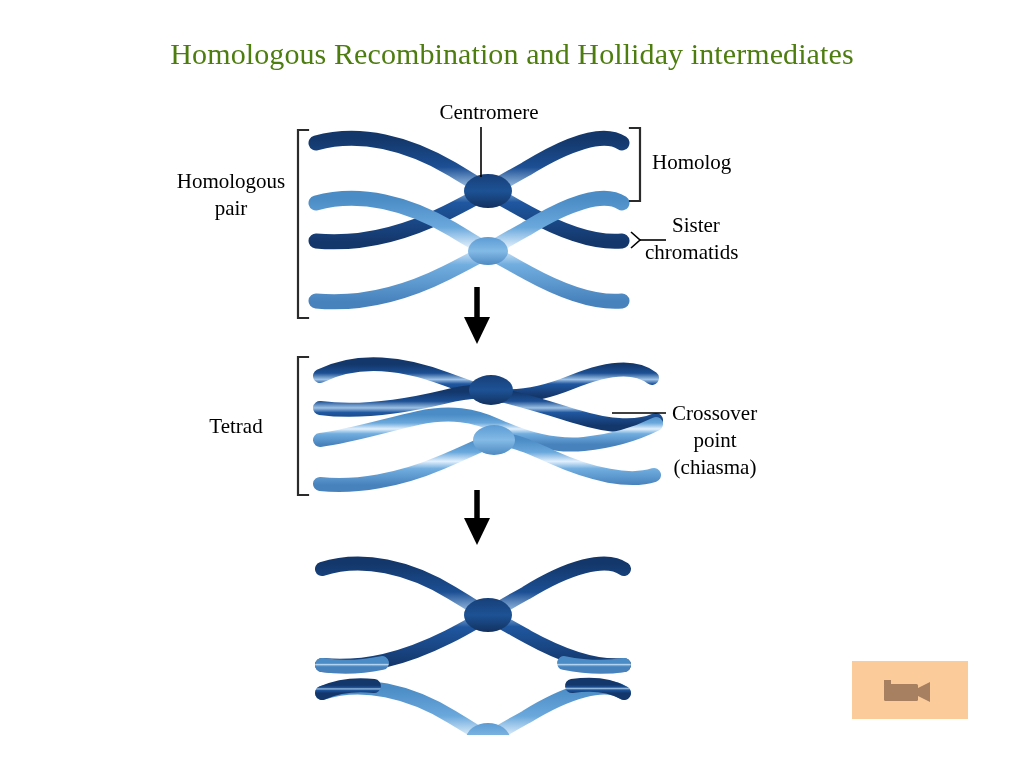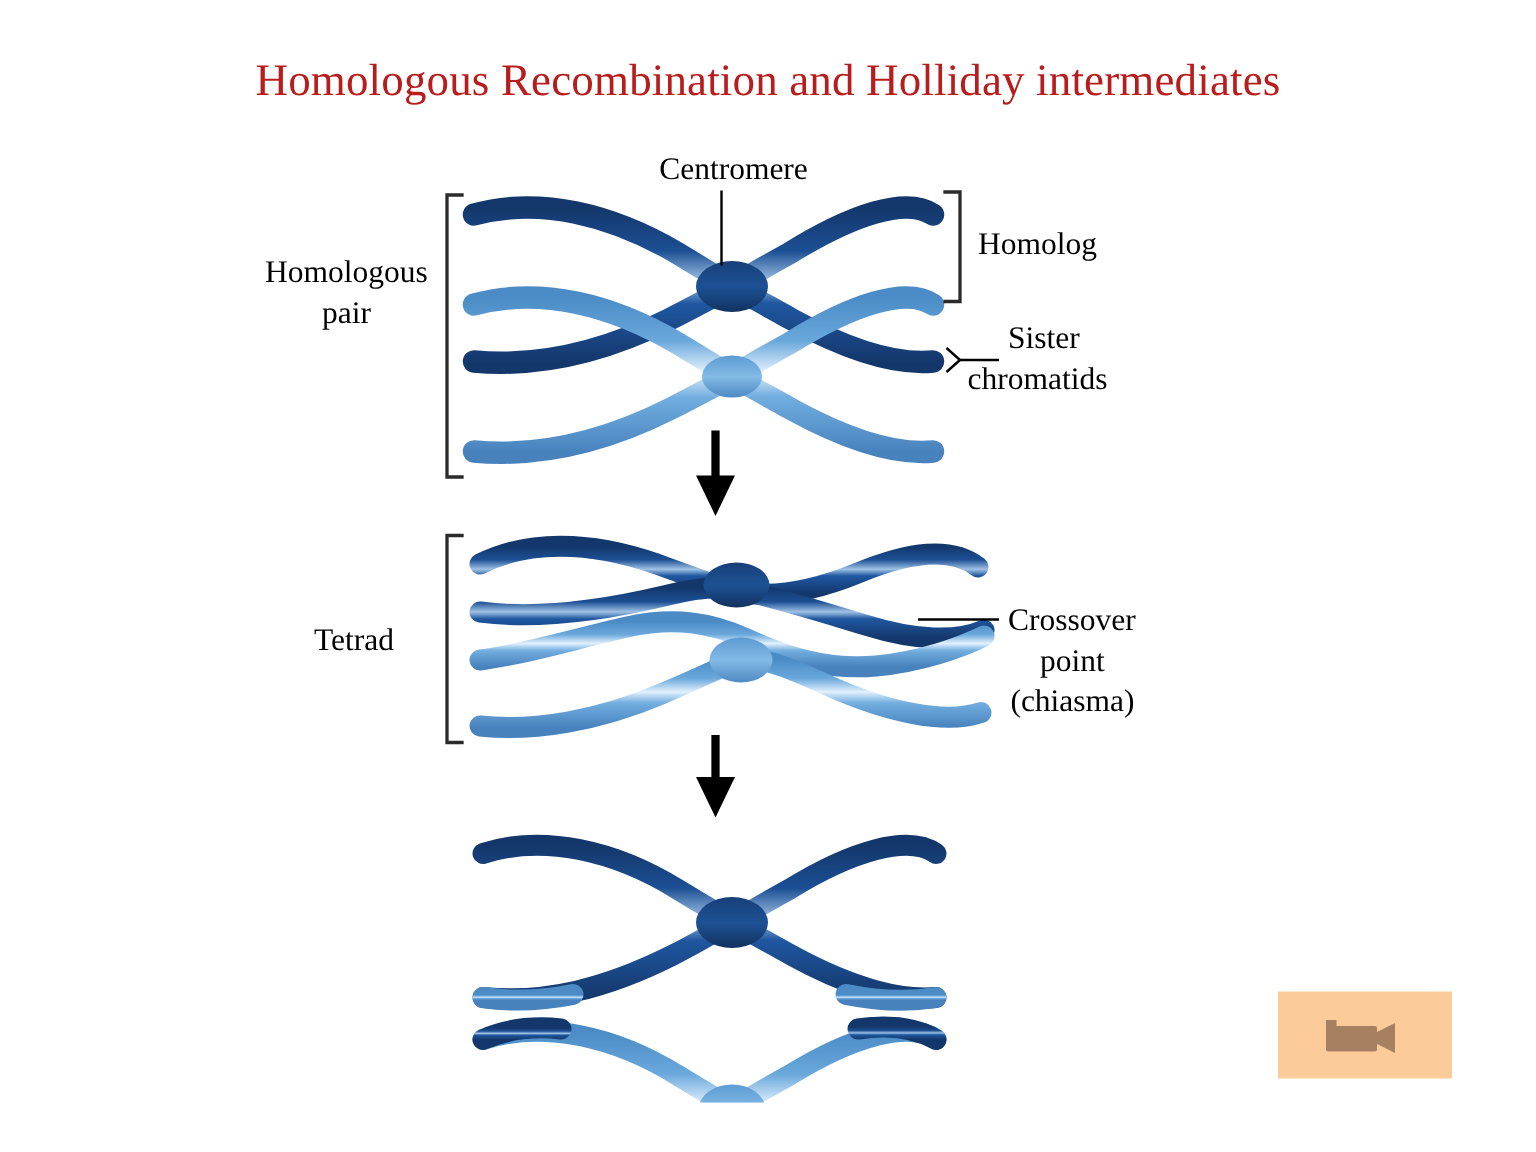--- a/index.html
+++ b/index.html
@@ -27,21 +27,21 @@
   
   #slide-title {
     position: absolute;
     top: 36px;
     left: 0;
     width: 1024px;
     text-align: center;
     font-family: "Liberation Serif", "DejaVu Serif", serif;
     font-size: 30px;
     line-height: 36px;
-    color: #b91c1c;
+    color: #4d7c0f;
     letter-spacing: 0.1px;
     white-space: nowrap;
   }
 
   
   #figure {
     position: absolute;
     left: 0;
     top: 95px;
     width: 848px;

